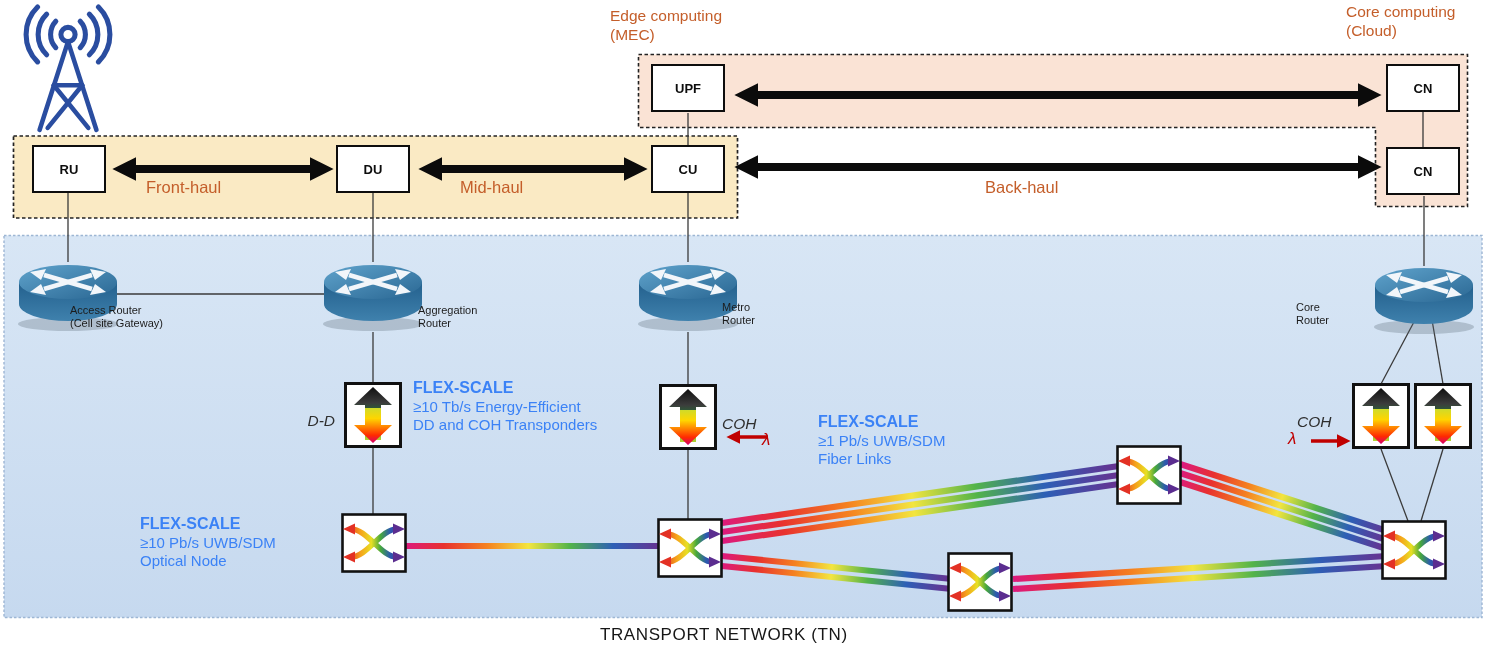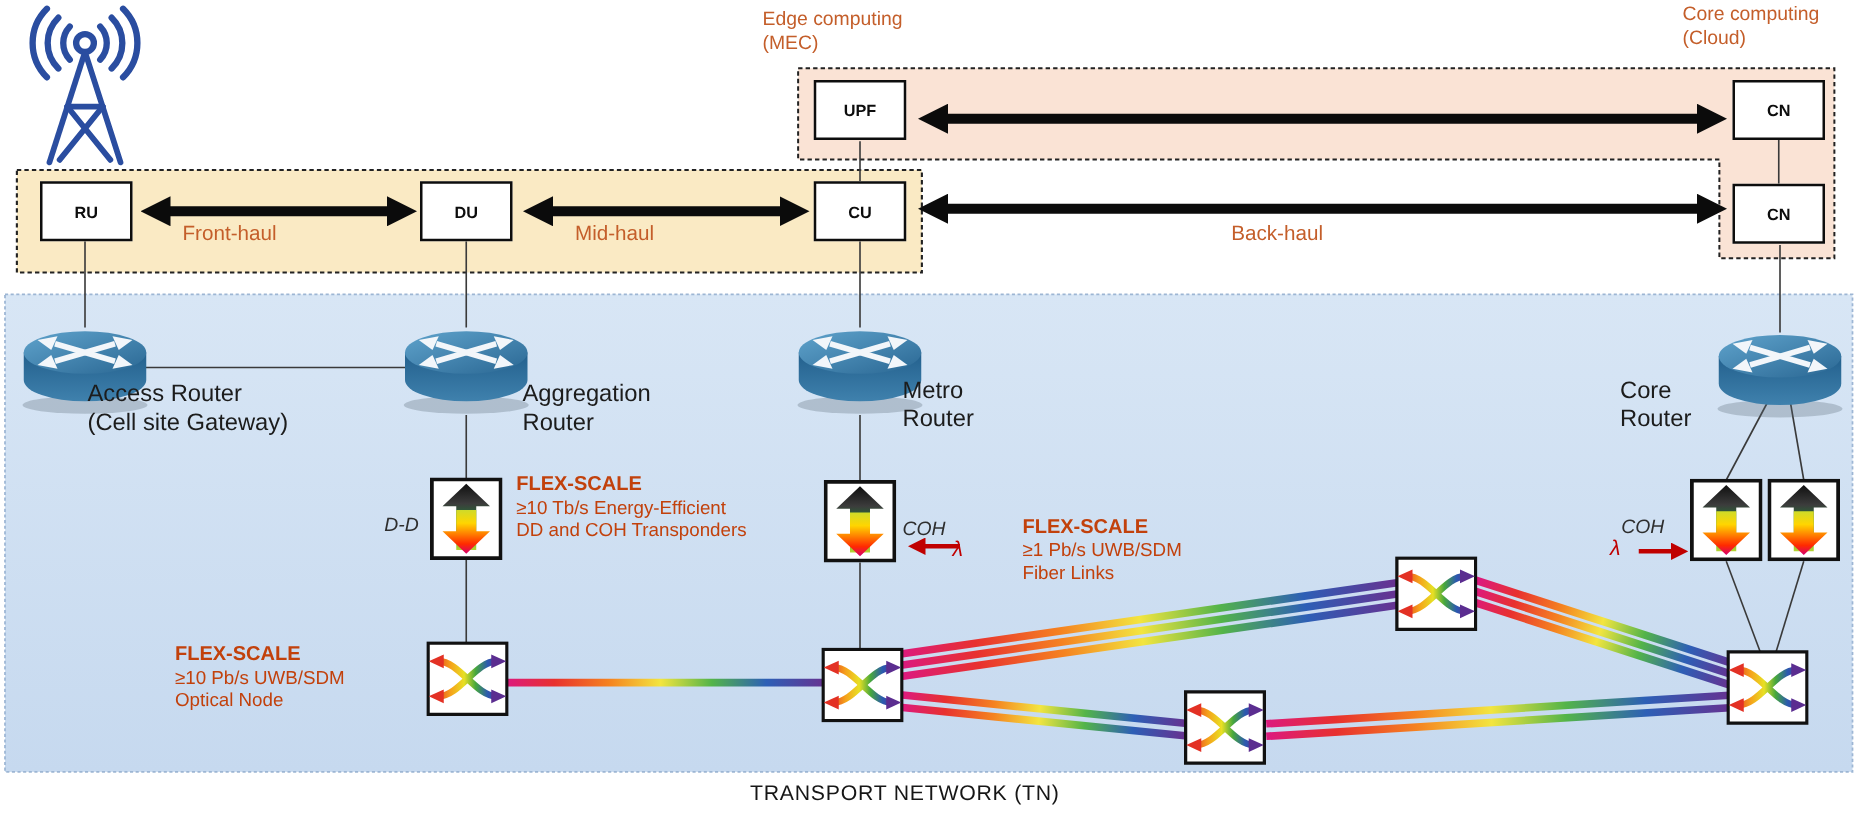--- a/index.html
+++ b/index.html
@@ -4,22 +4,22 @@
 <style>
   html,body{margin:0;padding:0;background:#ffffff;font-family:"Liberation Sans","DejaVu Sans",sans-serif;}
   .canvas{position:relative;width:1500px;height:650px;background:#ffffff;overflow:hidden;}
   .overlay{position:absolute;left:0;top:0;z-index:1;}
   .icon{position:absolute;z-index:2;}
   .nbox{position:absolute;z-index:3;box-sizing:border-box;width:74px;height:48px;background:#ffffff;
         border:2.5px solid #0d0d0d;display:flex;align-items:center;justify-content:center;
         font-weight:bold;font-size:13px;color:#0d0d0d;}
   .lbl{position:absolute;z-index:4;line-height:1.25;}
   .orange{color:#C45E2A;font-size:16.5px;}
-  .routerlbl{color:#1c1c1c;font-size:19px;line-height:1.22;}
-  .flex{color:#c2410c;font-size:15px;line-height:1.24;}
+  .routerlbl{color:#1c1c1c;font-size:11px;line-height:1.22;}
+  .flex{color:#3b82f6;font-size:15px;line-height:1.24;}
   .flex .t{font-weight:bold;font-size:16px;}
   .ital{font-style:italic;color:#2e2e2e;font-size:15.5px;}
   .red{color:#C00000;}
   .tnlbl{color:#161616;font-size:17px;letter-spacing:0.6px;}
 </style>
 </head>
 <body>
 
 <div class="canvas">
 

